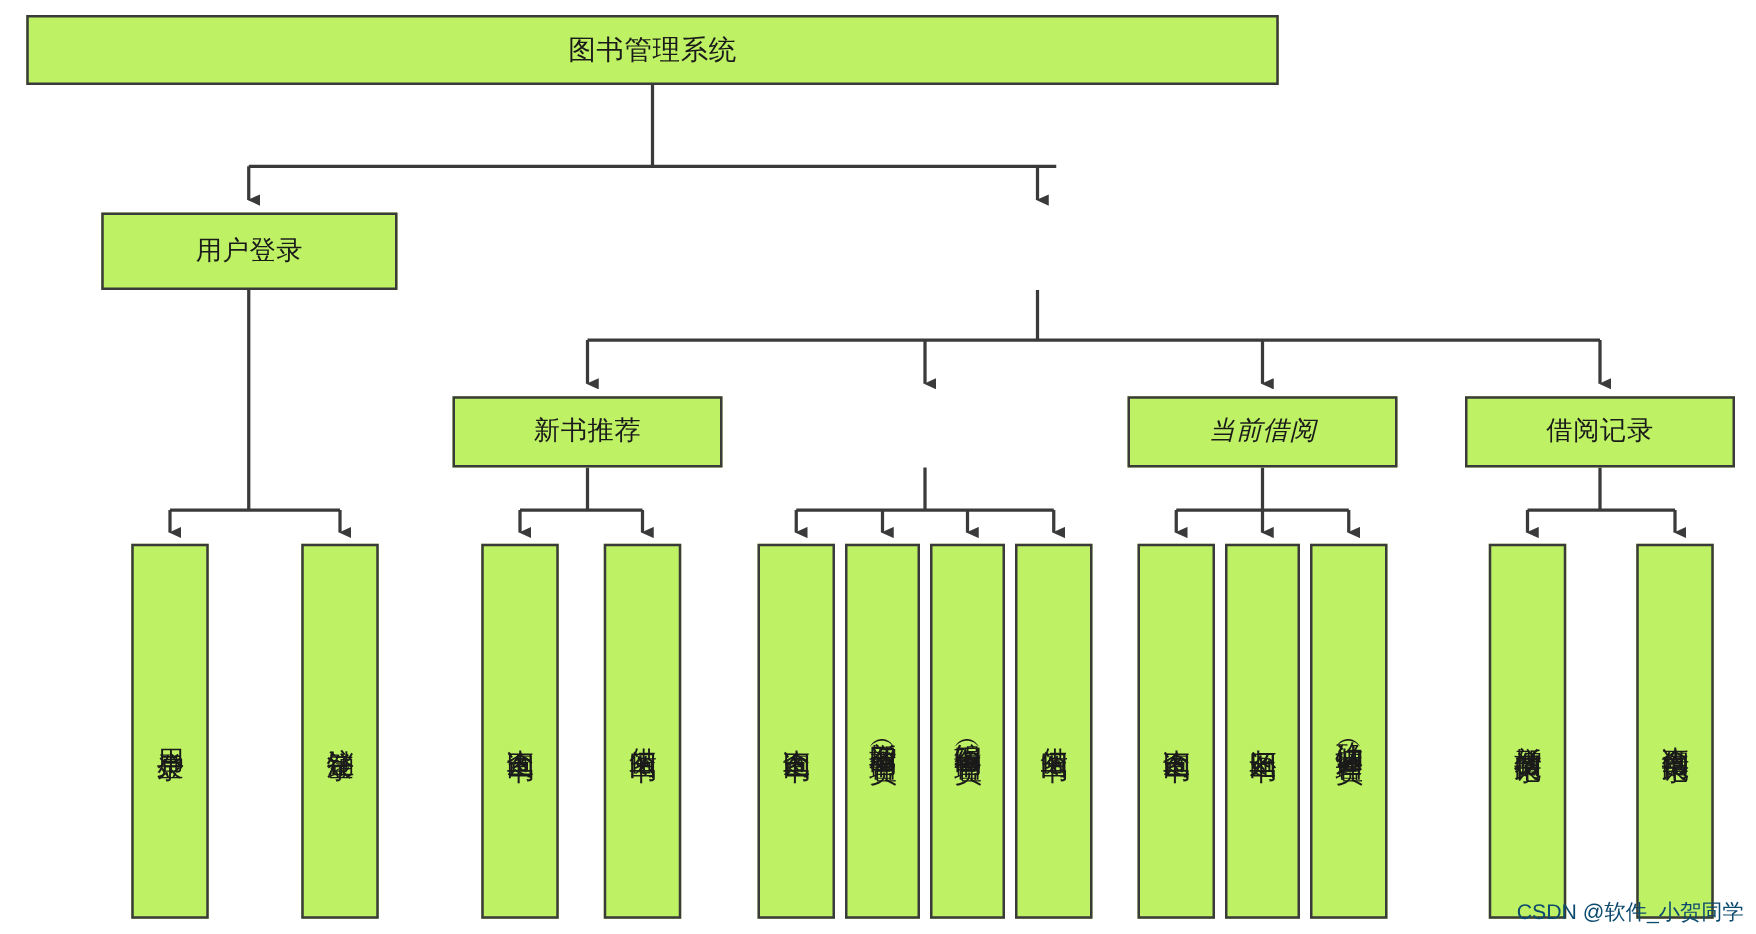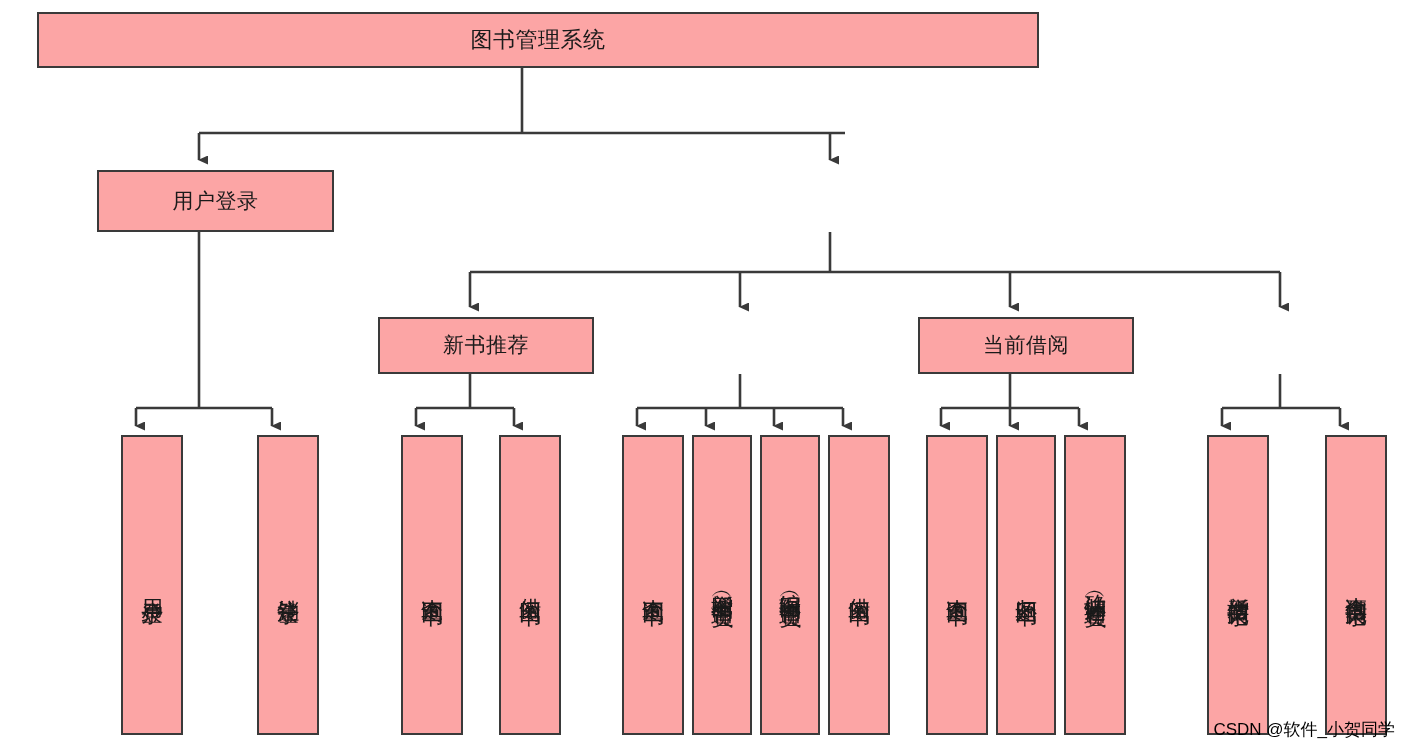--- a/index.html
+++ b/index.html
@@ -22,27 +22,26 @@
     position: absolute;
     left: 0;
     top: 0;
     width: 1405px;
     height: 747px;
   }
   .node {
     position: absolute;
     box-sizing: border-box;
     border: 2px solid #3a3a3a;
-    background: #fca5a5;
+    background: #bef264;
     display: flex;
     align-items: center;
     justify-content: center;
     color: #1a1a1a;
     z-index: 2;
-    margin-left: 16px;
   }
   .node-label {
     display: block;
     text-align: center;
     line-height: 1.06;
     letter-spacing: 0.5px;
   }
   .node.horizontal .node-label {
     font-size: 21px;
     white-space: nowrap;
@@ -61,21 +60,21 @@
     max-height: 290px;
   }
   #root-node .node-label {
     font-size: 22px;
   }
   #watermark {
     position: absolute;
     right: 10px;
     bottom: 6px;
     font-size: 17px;
-    color: #000000;
+    color: #0c4a6e;
     z-index: 5;
     white-space: nowrap;
     font-family: "Liberation Sans", "DejaVu Sans", sans-serif;
   }
 </style>
 </head>
 <body>
 
 <div id="diagram-root">
 
@@ -137,24 +136,27 @@
   <div class="node horizontal" style="left:81px; top:170px; width:237px; height:62px;">
     <span class="node-label">用户登录</span>
   </div>
 
 
   <div class="node horizontal" style="left:362px; top:317px; width:216px; height:57px;">
     <span class="node-label">新书推荐</span>
   </div>
 
 
-  <div class="node horizontal" style="left:902px; top:317px; width:216px; height:57px;">
+  <div class="node horizontal" style="left:902px; top:317px; width:216px; height:57px;font-style:italic;">
     <span class="node-label">当前借阅</span>
   </div>
 
+  <div class="node horizontal" style="left:1172px; top:317px; width:216px; height:57px;">
+    <span class="node-label">借阅记录</span>
+  </div>
 
   <div class="node vertical" style="left:105px; top:435px; width:62px; height:300px;">
     <span class="node-label">用户登录</span>
   </div>
 
   <div class="node vertical" style="left:241px; top:435px; width:62px; height:300px;">
     <span class="node-label">注销登录</span>
   </div>
 
   <div class="node vertical" style="left:385px; top:435px; width:62px; height:300px;">

